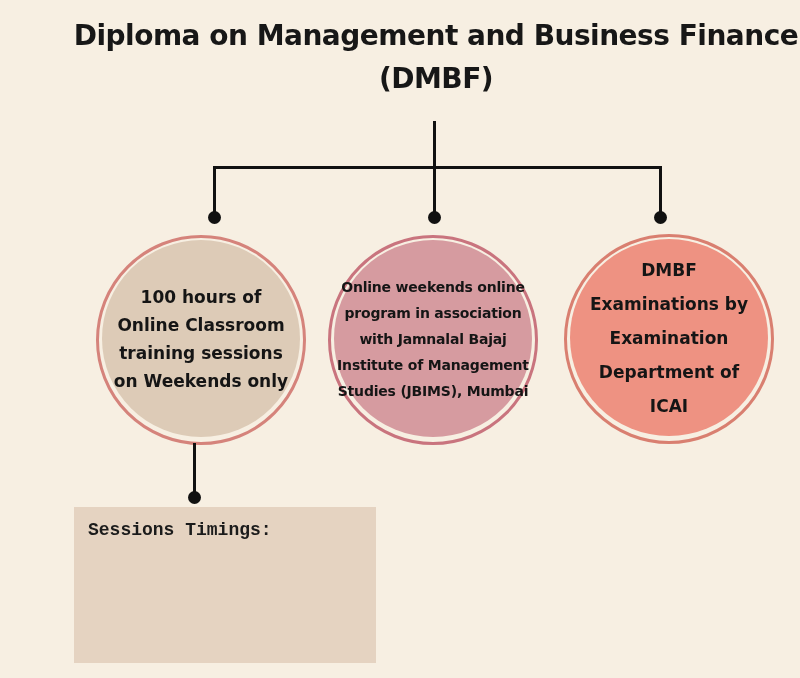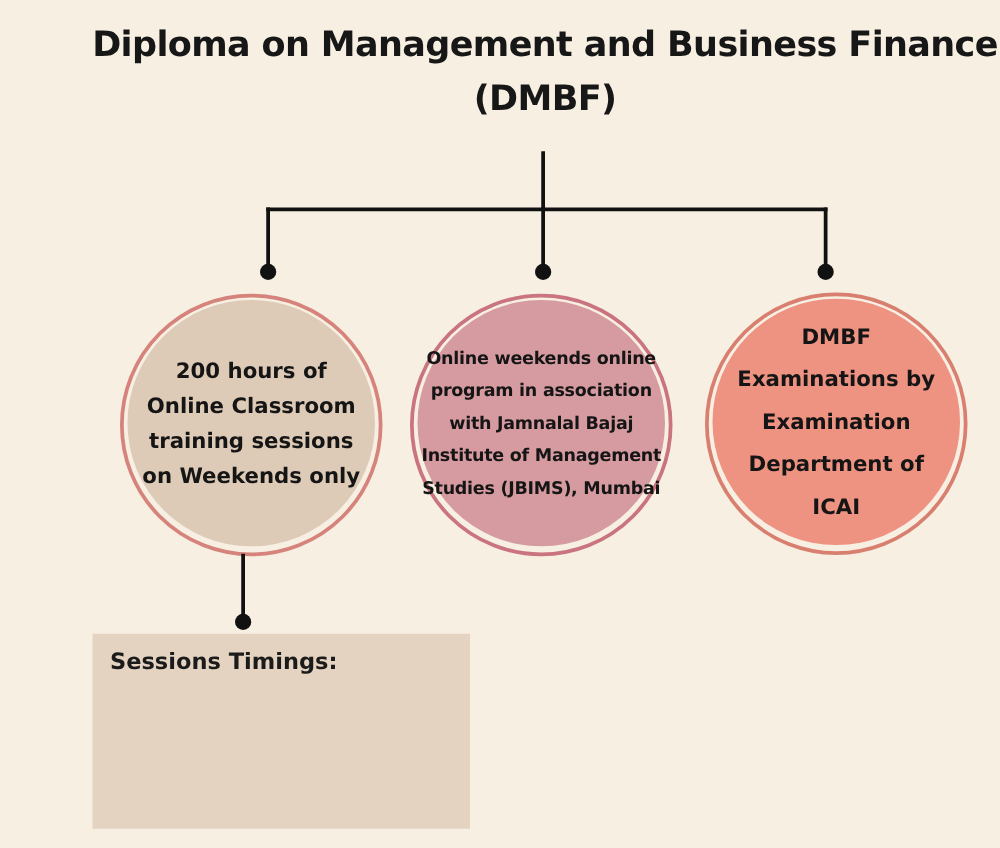--- a/index.html
+++ b/index.html
@@ -73,42 +73,42 @@
     position: absolute;
     left: 38px;
     top: 507px;
     width: 302px;
     height: 156px;
     box-sizing: border-box;
     padding: 9px 6px 0 14px;
     background: #e5d3c1;
     color: #1b1b1b;
   }
-  .timings-heading { font-weight: bold; font-size: 18px; line-height: 28px; }
+  .timings-heading { font-weight: bold; font-size: 18px; line-height: 28px; font-family: Liberation Mono, monospace; }
   .timings-body    { font-size: 17px; line-height: 28px; white-space: pre-line; }
 </style>
 </head>
 <body>
 
 <div class="canvas" style="background-color: rgb(247, 239, 226); margin-left: 36px;">
 
   <div class="title">Diploma on Management and Business Finance
 (DMBF)</div>
 
   <div class="line stem" style="background-color: rgb(17, 17, 17);"></div>
   <div class="line hline" style="background-color: rgb(17, 17, 17);"></div>
   <div class="line drop-left" style="background-color: rgb(17, 17, 17);"></div>
   <div class="line drop-mid" style="background-color: rgb(17, 17, 17);"></div>
   <div class="line drop-right" style="background-color: rgb(17, 17, 17);"></div>
   <div class="dot dot-left" style="background-color: rgb(17, 17, 17);"></div>
   <div class="dot dot-mid" style="background-color: rgb(17, 17, 17);"></div>
   <div class="dot dot-right" style="background-color: rgb(17, 17, 17);"></div>
 
   <div class="ring c1" style="border-color: rgb(213, 131, 123);">
-    <div class="fill" style="background-color: rgb(221, 203, 183);">200 hours of
+    <div class="fill" style="background-color: rgb(221, 203, 183);">100 hours of
 Online Classroom
 training sessions
 on Weekends only</div>
   </div>
 
   <div class="ring c2" style="border-color: rgb(201, 116, 126);">
     <div class="fill" style="background-color: rgb(214, 155, 160);">Online weekends online
 program in association
 with Jamnalal Bajaj
 Institute of Management

